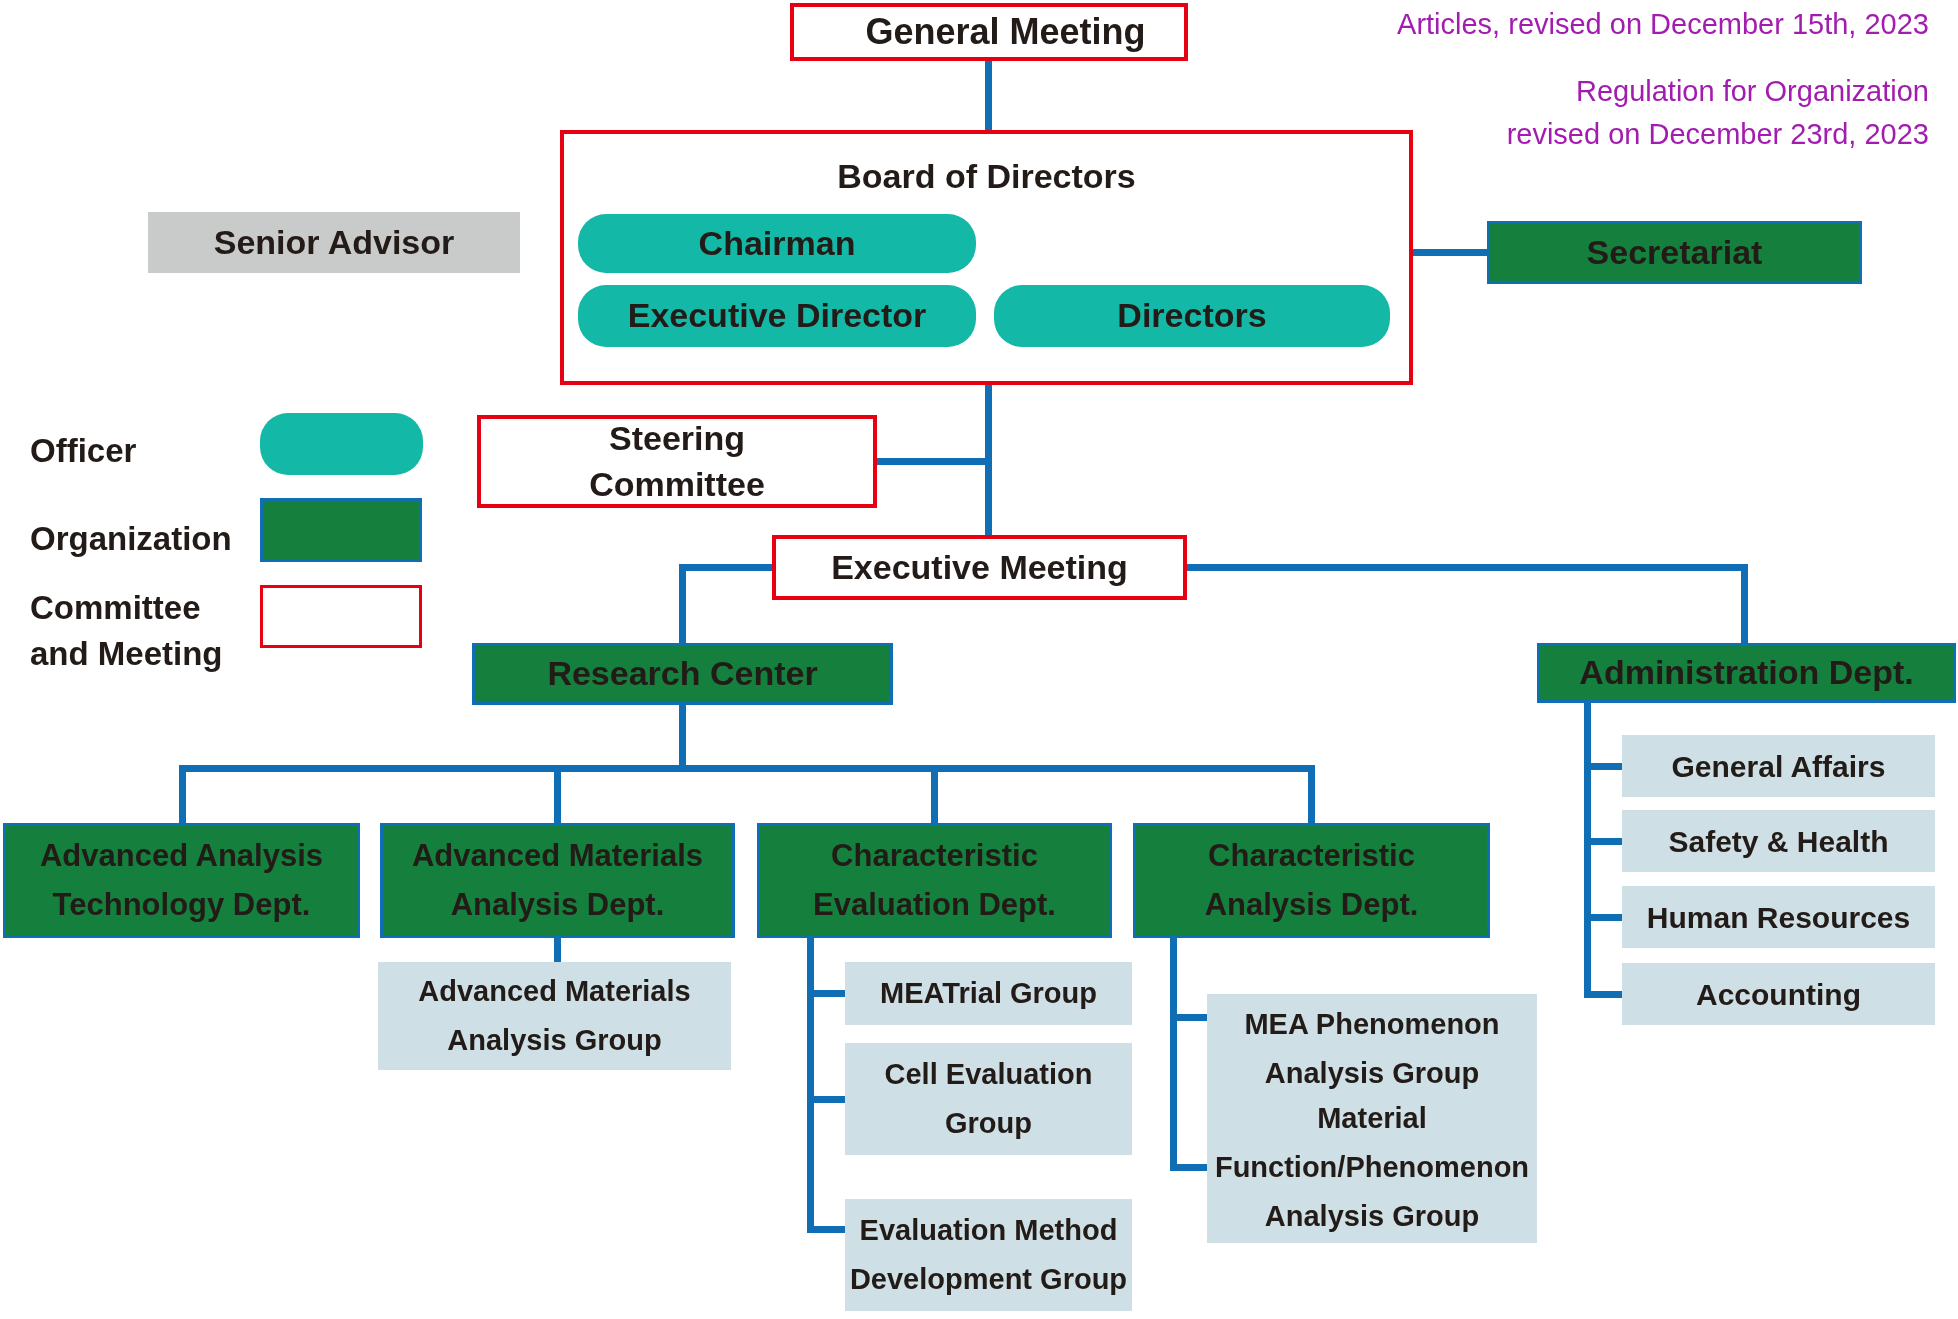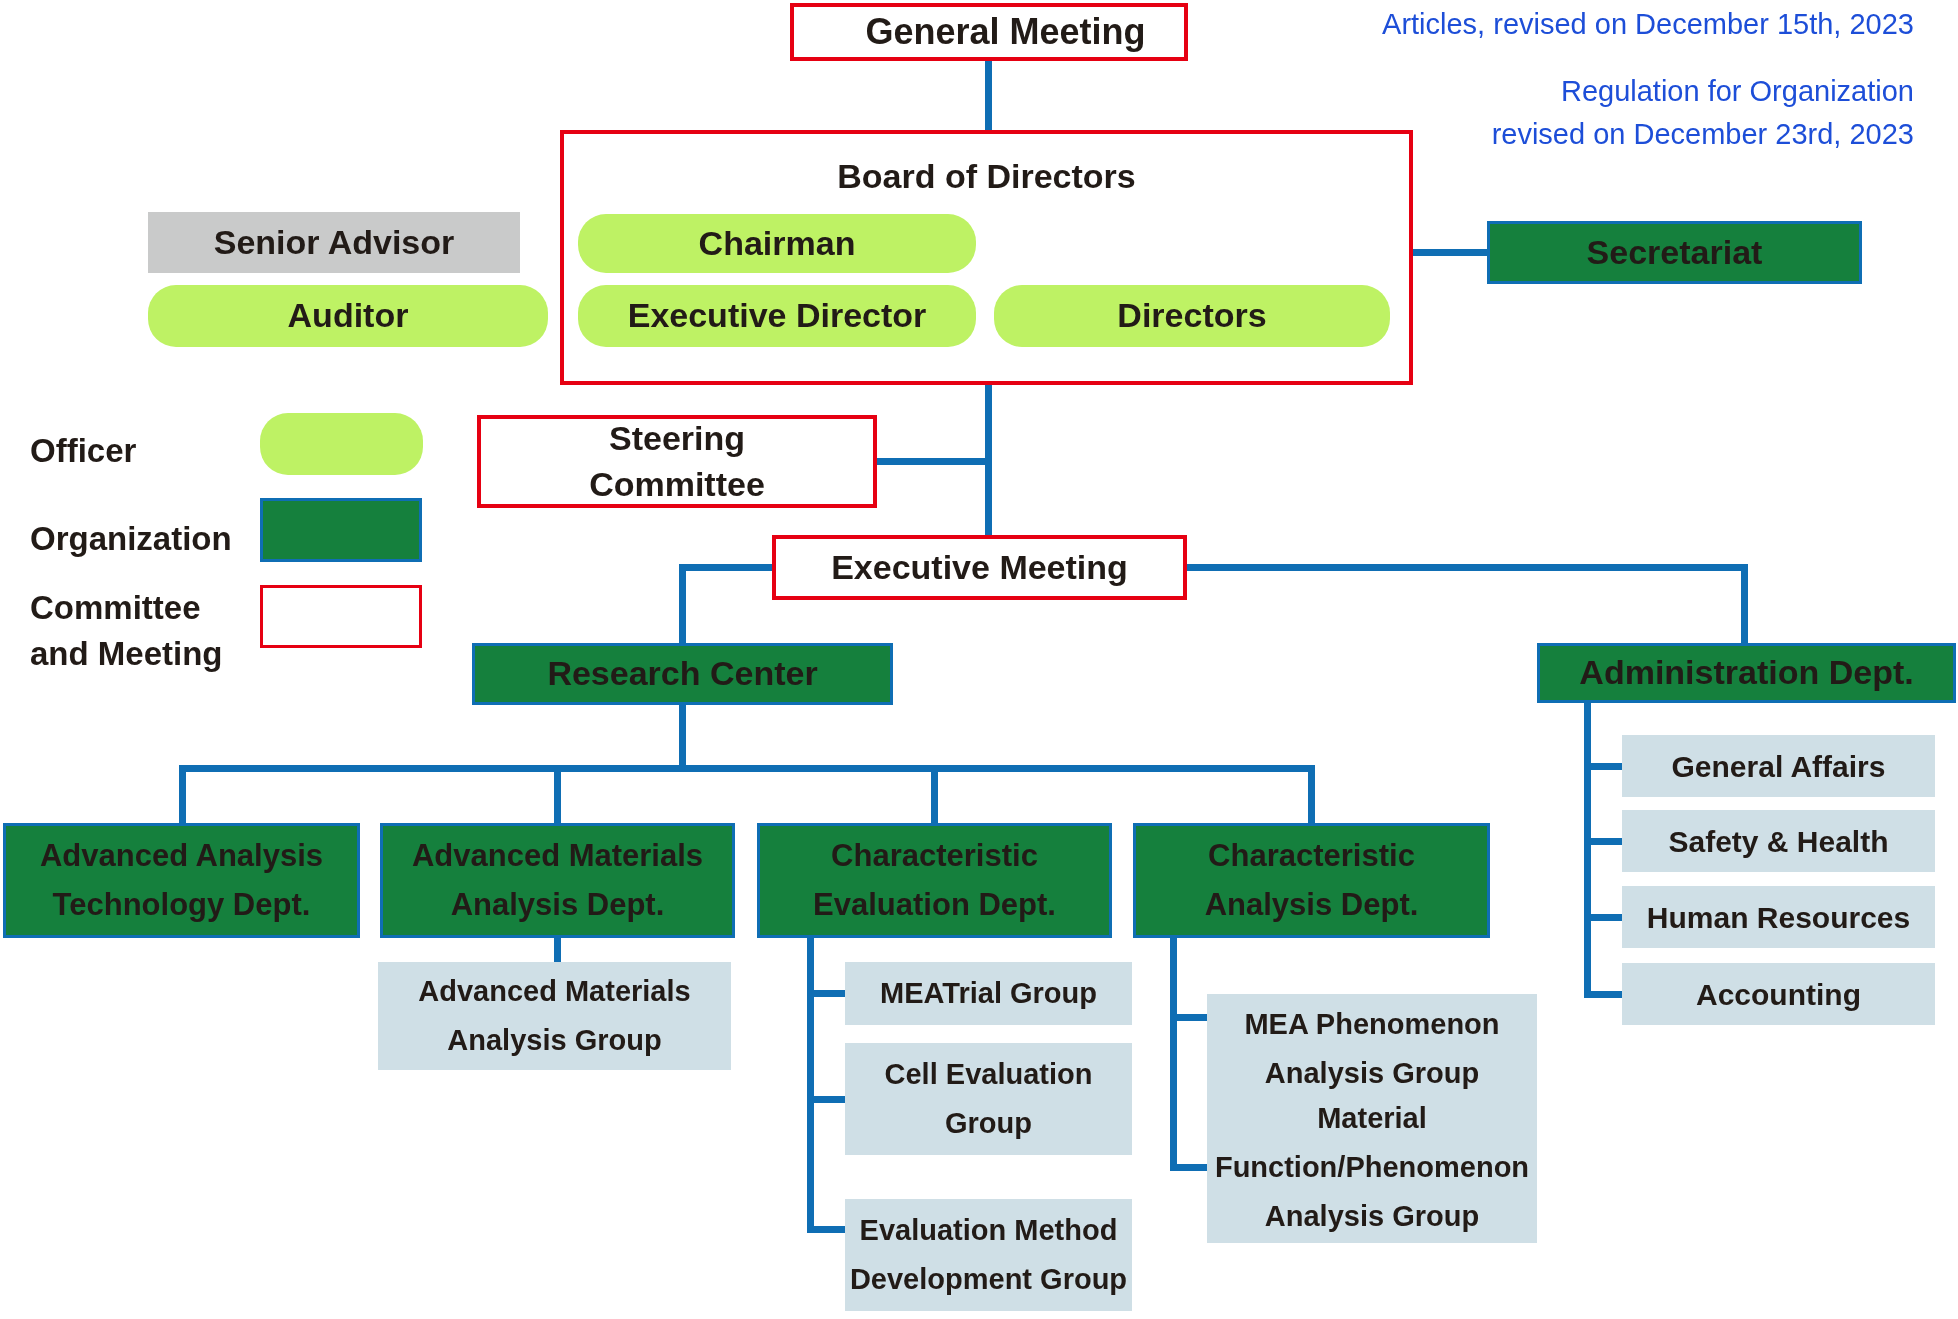--- a/index.html
+++ b/index.html
@@ -15,27 +15,27 @@
     position:absolute;
     box-sizing:border-box;
     display:flex;align-items:center;justify-content:center;
     text-align:center;
     white-space:pre-line;
     font-weight:bold;
     line-height:1.45;
   }
   .red-box{border:4px solid #e60012;background:#ffffff;}
   .blue-box{border:3px solid #0f6eb4;background:#15803d;}
-  .yellow-box{background:#bef264;border-radius:28px;}
+  .yellow-box{background:#14b8a6;border-radius:28px;}
   .gray-box{background:#c9caca;}
   .lt-box{background:#cfdfe6;line-height:1.7;}
   .line{position:absolute;background:#0f6eb4;}
   .annotation{
-    position:absolute;right:44px;text-align:right;
-    font-size:29px;font-weight:500;color:#1d4ed8;
+    position:absolute;right:29px;text-align:right;
+    font-size:29px;font-weight:500;color:#a21caf;
     font-family:"Liberation Sans","DejaVu Sans",sans-serif;
   }
   .legend-label{
     position:absolute;left:30px;
     font-size:33px;font-weight:bold;white-space:pre-line;line-height:1.4;
   }
   .board-title{
     position:absolute;left:0;right:0;top:18px;
     text-align:center;font-size:34px;font-weight:bold;
   }
@@ -100,21 +100,20 @@
   <div class="box red-box fs36" style="left:790px;top:3px;width:398px;height:58px;padding-left:33px;">General Meeting</div>
 
   <div class="box red-box" style="left:560px;top:130px;width:853px;height:255px;align-items:flex-start;">
     <span class="board-title">Board of Directors</span>
   </div>
   <div class="box yellow-box fs34" style="left:578px;top:214px;width:398px;height:59px;">Chairman</div>
   <div class="box yellow-box fs34" style="left:578px;top:285px;width:398px;height:62px;">Executive Director</div>
   <div class="box yellow-box fs34" style="left:994px;top:285px;width:396px;height:62px;">Directors</div>
 
   <div class="box gray-box fs34" style="left:148px;top:212px;width:372px;height:61px;">Senior Advisor</div>
-  <div class="box yellow-box fs34" style="left:148px;top:285px;width:400px;height:62px;">Auditor</div>
 
   <div class="box blue-box fs34" style="left:1487px;top:221px;width:375px;height:63px;">Secretariat</div>
 
   <div class="box red-box fs34" style="left:477px;top:415px;width:400px;height:93px;line-height:1.35;">Steering
 Committee</div>
 
   <div class="box red-box fs34" style="left:772px;top:535px;width:415px;height:65px;">Executive Meeting</div>
 
   <div class="box blue-box fs34" style="left:472px;top:643px;width:421px;height:62px;">Research Center</div>
   <div class="box blue-box fs31" style="left:3px;top:823px;width:357px;height:115px;line-height:1.55;">Advanced Analysis

